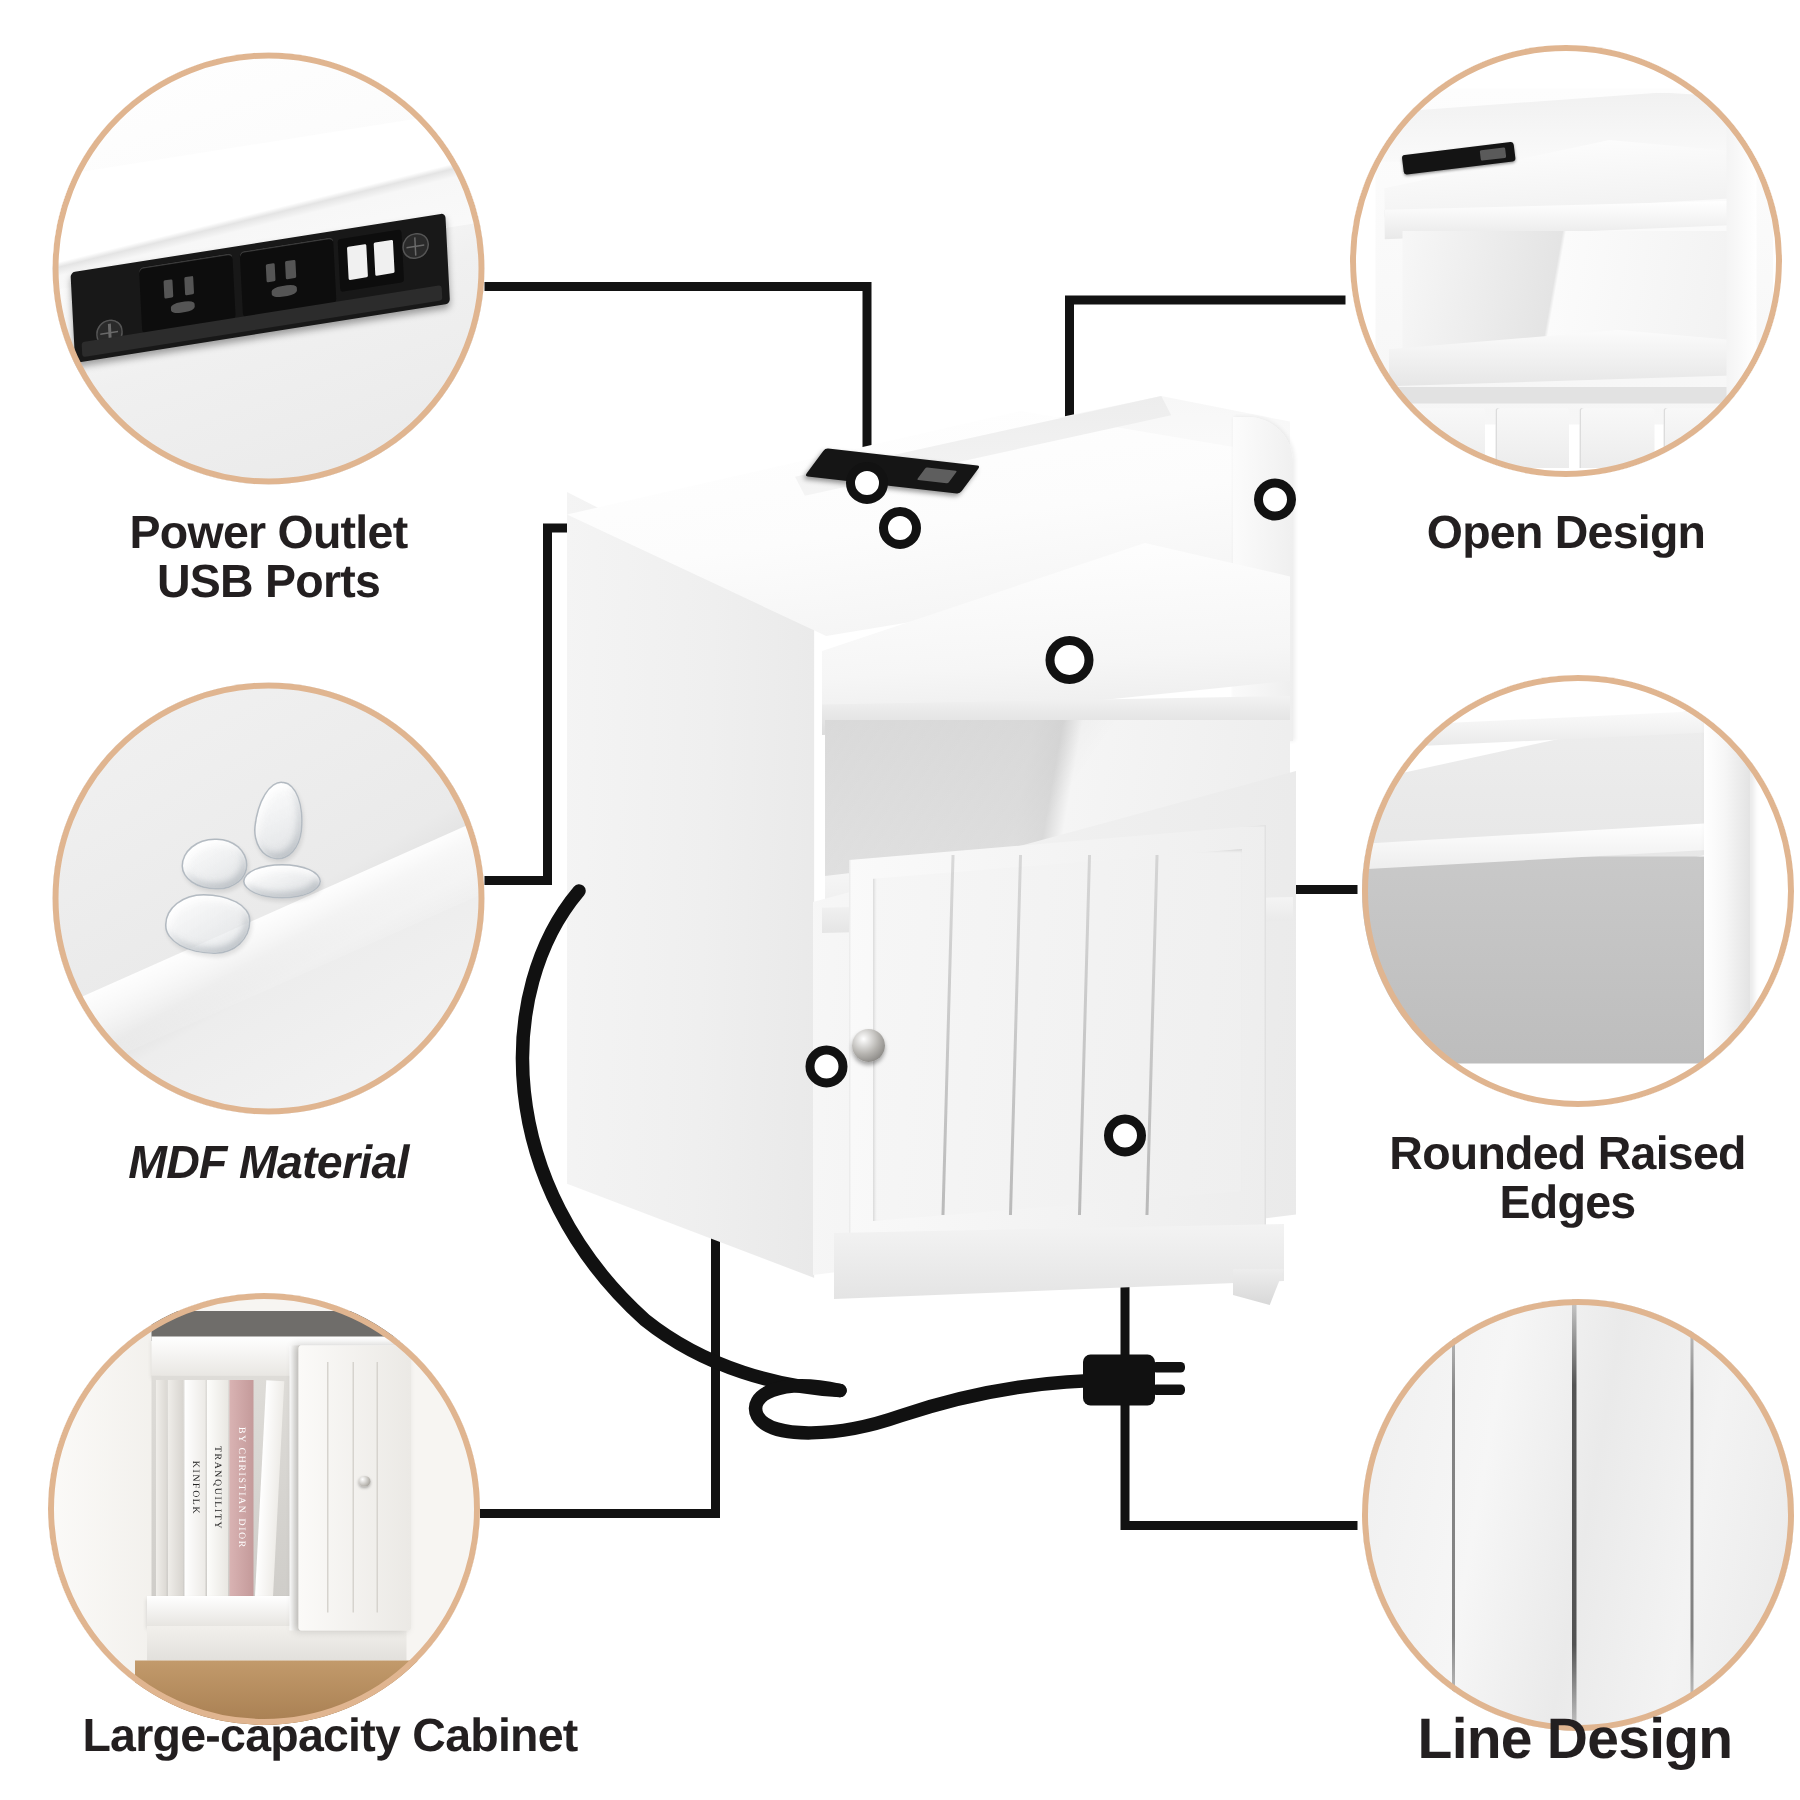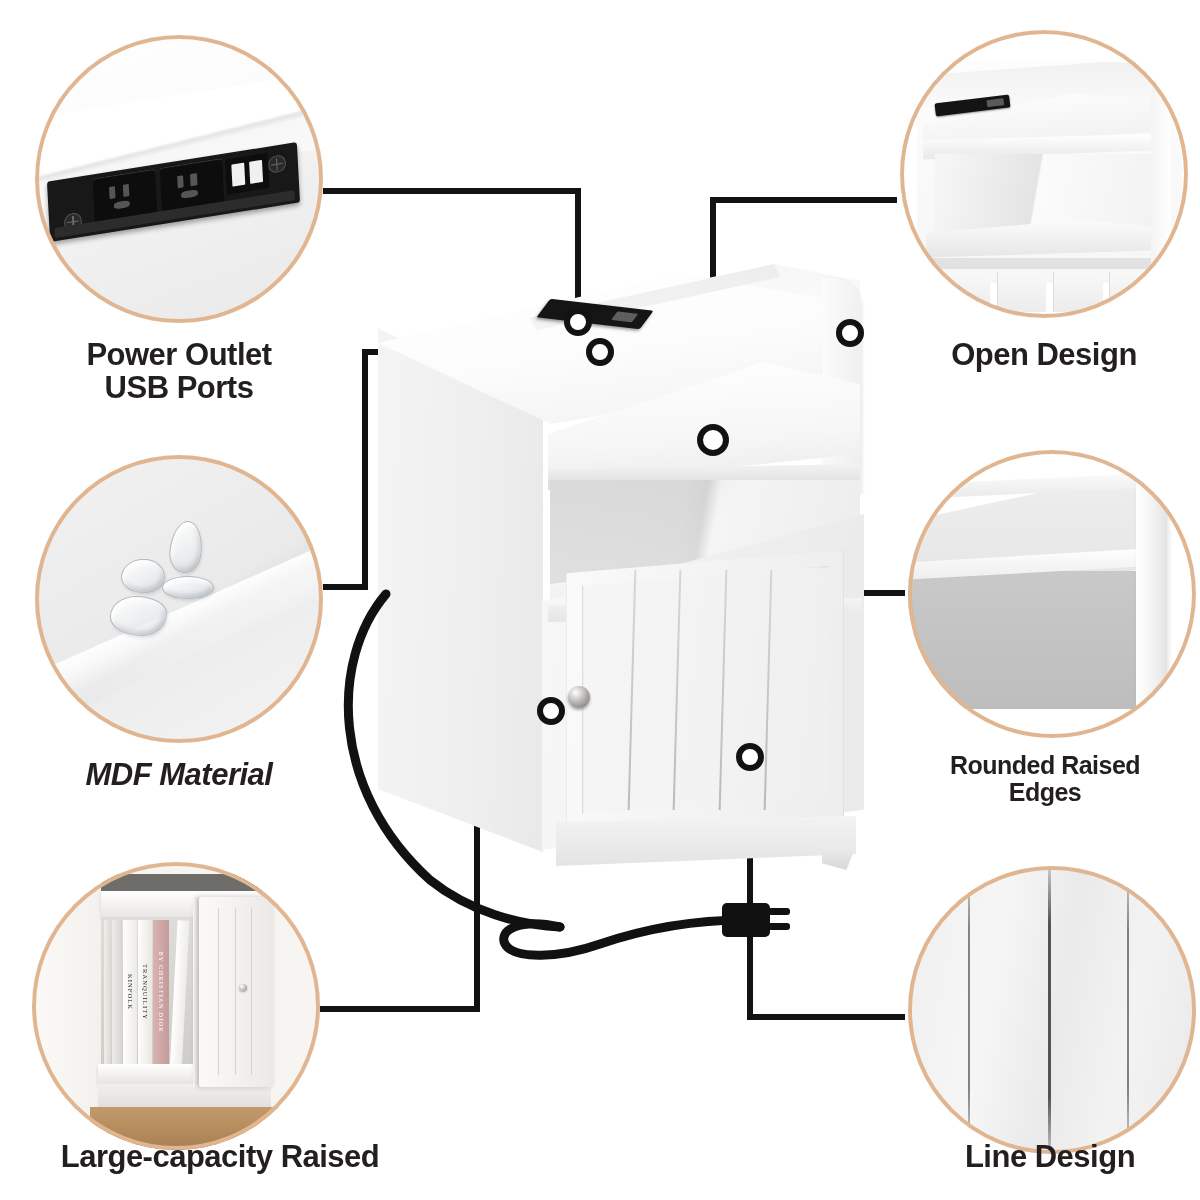--- a/index.html
+++ b/index.html
@@ -497,21 +497,21 @@
   <div class="feat" style="--ring:#e0b590; left:908px; top:450px; width:288px; height:288px;">
     <div class="feat-inner">
       <div class="rre-bg"></div>
       <div class="rre-back"></div>
       <div class="rre-topbar"></div>
       <div class="rre-lower"></div>
       <div class="rre-shelf"></div>
       <div class="rre-post"></div>
     </div>
   </div>
-  <div class="label" style="left:890px; top:752px; width:310px; font-size:25px;">Rounded Raised
+  <div class="label" style="left:890px; top:752px; width:310px; font-size:31px;">Rounded Raised
 Edges</div>
 
   <div class="feat" style="--ring:#e0b590; left:32px; top:862px; width:288px; height:288px;">
     <div class="feat-inner">
       <div class="lcc-bg"></div>
       <div class="lcc-leftpanel"></div>
       <div class="lcc-darkgap"></div>
       <div class="lcc-topshelf"></div>
       <div class="lcc-interior"></div>
       <div class="lcc-books">
@@ -533,25 +533,25 @@
       <div class="lcc-floor"></div>
       <div class="lcc-hinge"></div>
       <div class="lcc-door">
         <i class="v1"></i>
           <i class="v2"></i>
           <i class="v3"></i>
         <div class="lcc-knob"></div>
       </div>
     </div>
   </div>
-  <div class="label" style="left:0px; top:1140px; width:440px; font-size:31px;">Large-capacity Raised</div>
+  <div class="label" style="left:0px; top:1140px; width:440px; font-size:31px;">Large-capacity Cabinet</div>
 
   <div class="feat" style="--ring:#e0b590; left:908px; top:866px; width:288px; height:288px;">
     <div class="feat-inner">
       <div class="ld-bg"></div>
       <div class="ld-line l1"></div>
       <div class="ld-line l2"></div>
       <div class="ld-line l3"></div>
     </div>
   </div>
-  <div class="label" style="left:900px; top:1140px; width:300px; font-size:31px;">Line Design</div>
+  <div class="label" style="left:900px; top:1140px; width:300px; font-size:38px;">Line Design</div>
 
 </div>
 
 </body></html>

